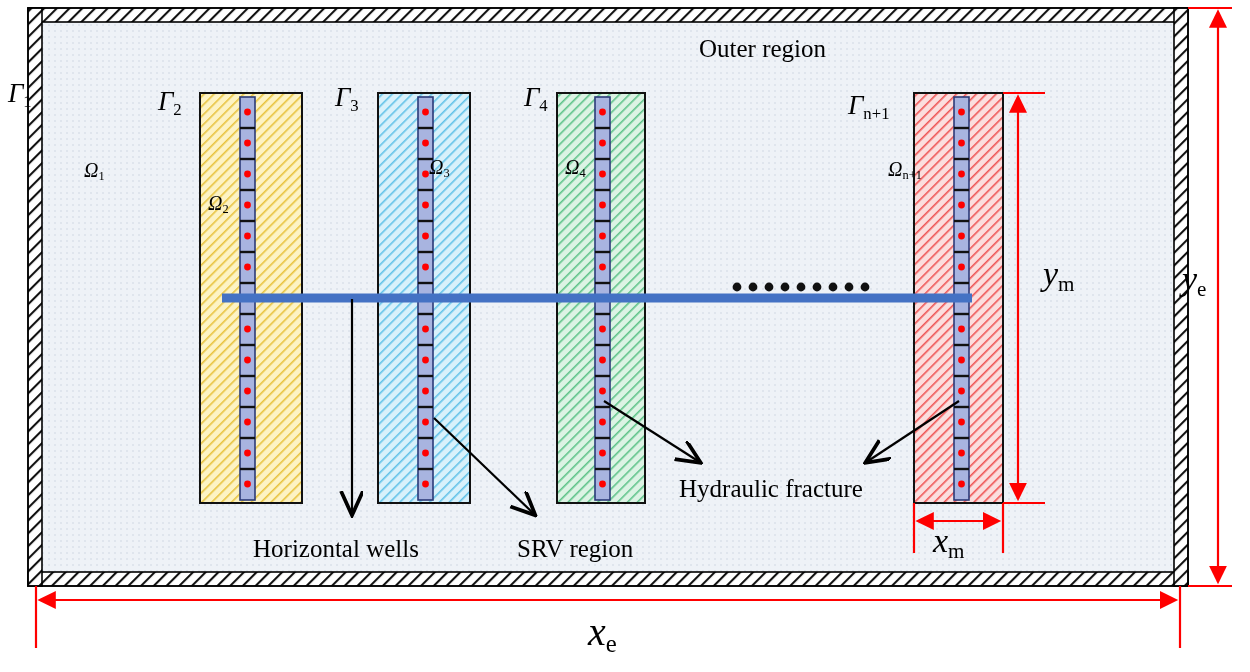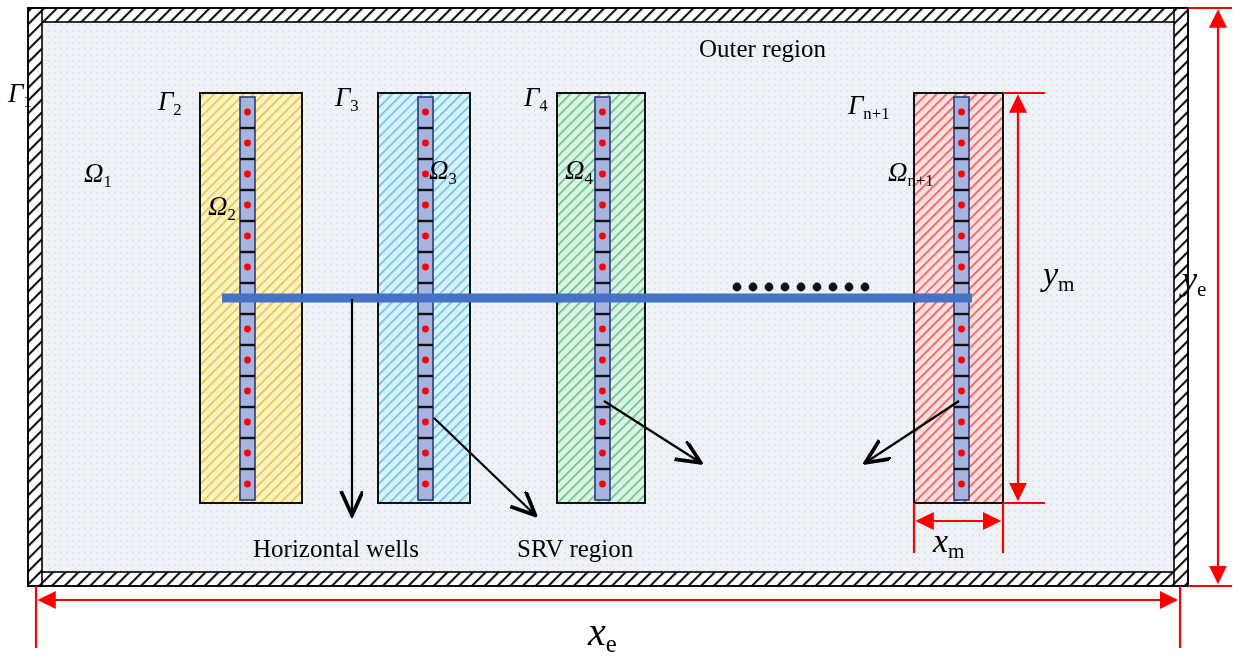--- a/index.html
+++ b/index.html
@@ -14,21 +14,21 @@
     position:absolute;
     font-family:"Liberation Serif", serif;
     color:#000;
     white-space:nowrap;
     line-height:1;
     user-select:none;
   }
   .lbl.italic{font-style:italic;}
   .sub{font-size:0.62em;vertical-align:-0.28em;font-style:normal;letter-spacing:0;}
   .gamma{font-size:27px;}
-  .omega{font-size:27px;}
+  .omega{font-size:20px;}
   .plain{font-size:25px;}
   .dim{font-size:34px;}
 </style>
 </head>
 <body>
 
 <div id="stage">
 
   <svg id="diagram" viewBox="0 0 1250 672">
     <defs>
@@ -272,14 +272,15 @@
   <div class="lbl omega italic" style="left:565px;top:157px;"><span>Ω</span><span class="sub">4</span></div>
   <div class="lbl omega italic" style="left:888px;top:159px;"><span>Ω</span><span class="sub">n+1</span></div>
 
   <div class="lbl dim italic" style="left:1182px;top:262px;"><span>y</span><span class="sub">e</span></div>
   <div class="lbl dim italic" style="left:1043px;top:257px;"><span>y</span><span class="sub">m</span></div>
   <div class="lbl dim italic" style="left:933px;top:524px;"><span>x</span><span class="sub">m</span></div>
   <div class="lbl dim italic" style="left:588px;top:612px;font-size:40px;"><span>x</span><span class="sub">e</span></div>
 
   <div class="lbl plain" style="left:253px;top:536px;">Horizontal wells</div>
   <div class="lbl plain" style="left:517px;top:536px;">SRV region</div>
+  <div class="lbl plain" style="left:679px;top:476px;">Hydraulic fracture</div>
 
 </div>
 
 </body></html>

